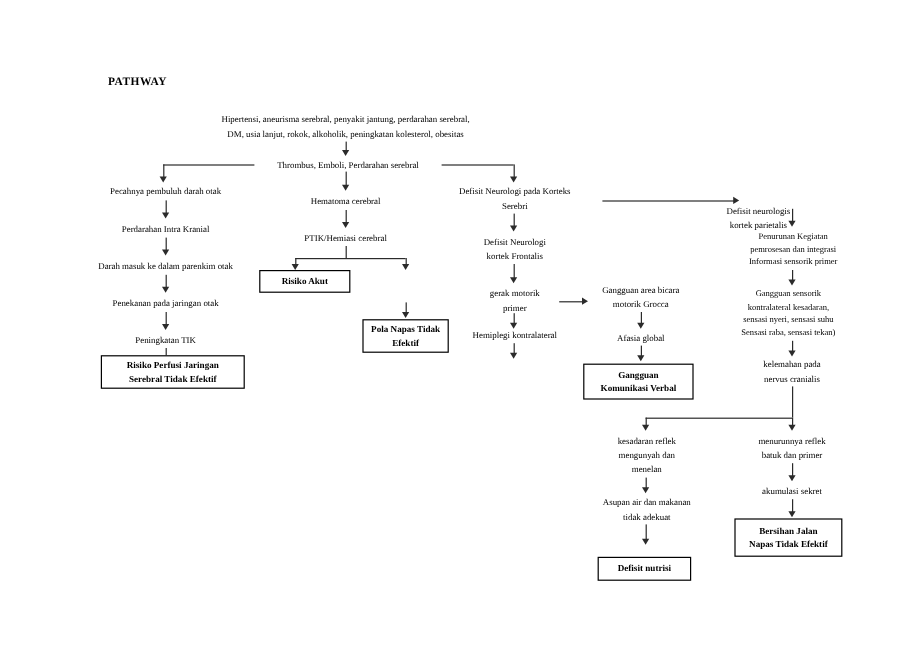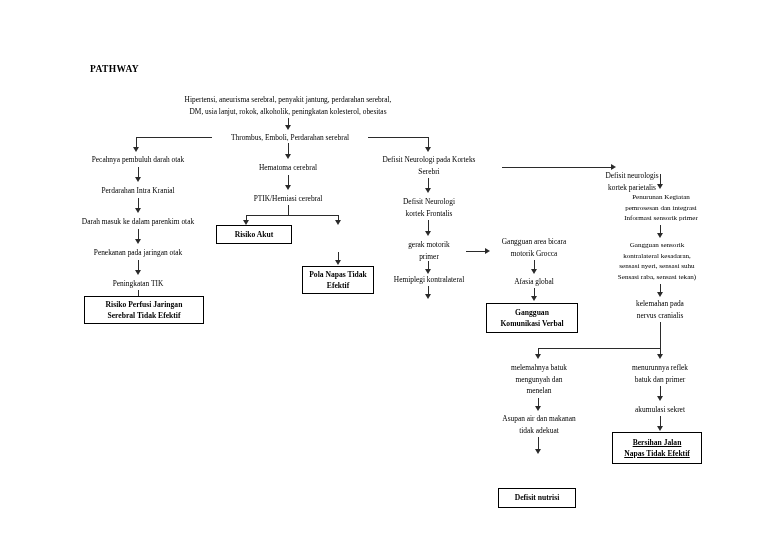--- a/index.html
+++ b/index.html
@@ -212,38 +212,38 @@
   <div class="node" style="left:614px; top:298px; width:92px;">kelemahan pada
 nervus cranialis</div>
 
   <div class="vline" style="left:660px; top:322px; height:26px;"></div>
   <div class="hline" style="left:538px; top:348px; width:122px;"></div>
   <div class="vline" style="left:538px; top:348px; height:7px;"></div>
   <div class="arrow-down" style="left:535px; top:354px;"></div>
   <div class="vline" style="left:660px; top:348px; height:7px;"></div>
   <div class="arrow-down" style="left:657px; top:354px;"></div>
 
-  <div class="node" style="left:494px; top:362px; width:90px;">melemahnya batuk
+  <div class="node" style="left:494px; top:362px; width:90px;">kesadaran reflek
 mengunyah dan
 menelan</div>
   <div class="vline" style="left:538px; top:398px; height:9px;"></div>
   <div class="arrow-down" style="left:535px; top:406px;"></div>
 
   <div class="node" style="left:488px; top:413px; width:102px;">Asupan air dan makanan
 tidak adekuat</div>
   <div class="vline" style="left:538px; top:437px; height:13px;"></div>
   <div class="arrow-down" style="left:535px; top:449px;"></div>
 
-  <div class="boxnode" style="left:498px; top:464px; width:78px; height:20px;margin-top:24px;">Defisit nutrisi</div>
+  <div class="boxnode" style="left:498px; top:464px; width:78px; height:20px;">Defisit nutrisi</div>
 
   <div class="node" style="left:616px; top:362px; width:88px;">menurunnya reflek
 batuk dan primer</div>
   <div class="vline" style="left:660px; top:386px; height:11px;"></div>
   <div class="arrow-down" style="left:657px; top:396px;"></div>
 
   <div class="node" style="left:620px; top:404px; width:80px;">akumulasi sekret</div>
   <div class="vline" style="left:660px; top:416px; height:11px;"></div>
   <div class="arrow-down" style="left:657px; top:426px;"></div>
 
-  <div class="boxnode" style="left:612px; top:432px; width:90px; height:32px;text-decoration:underline;">Bersihan Jalan
+  <div class="boxnode" style="left:612px; top:432px; width:90px; height:32px;">Bersihan Jalan
 Napas Tidak Efektif</div>
 
 </div>
 
 </body></html>

